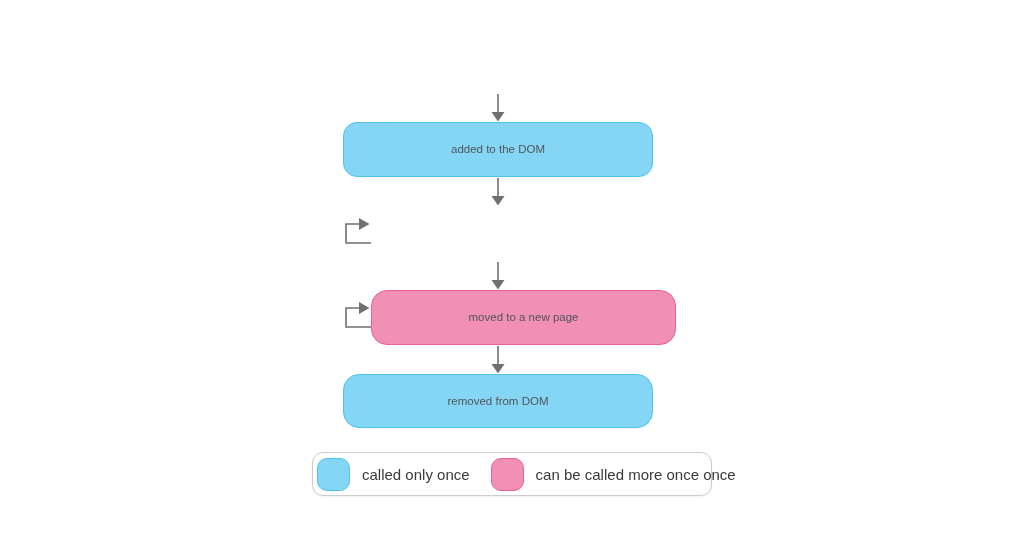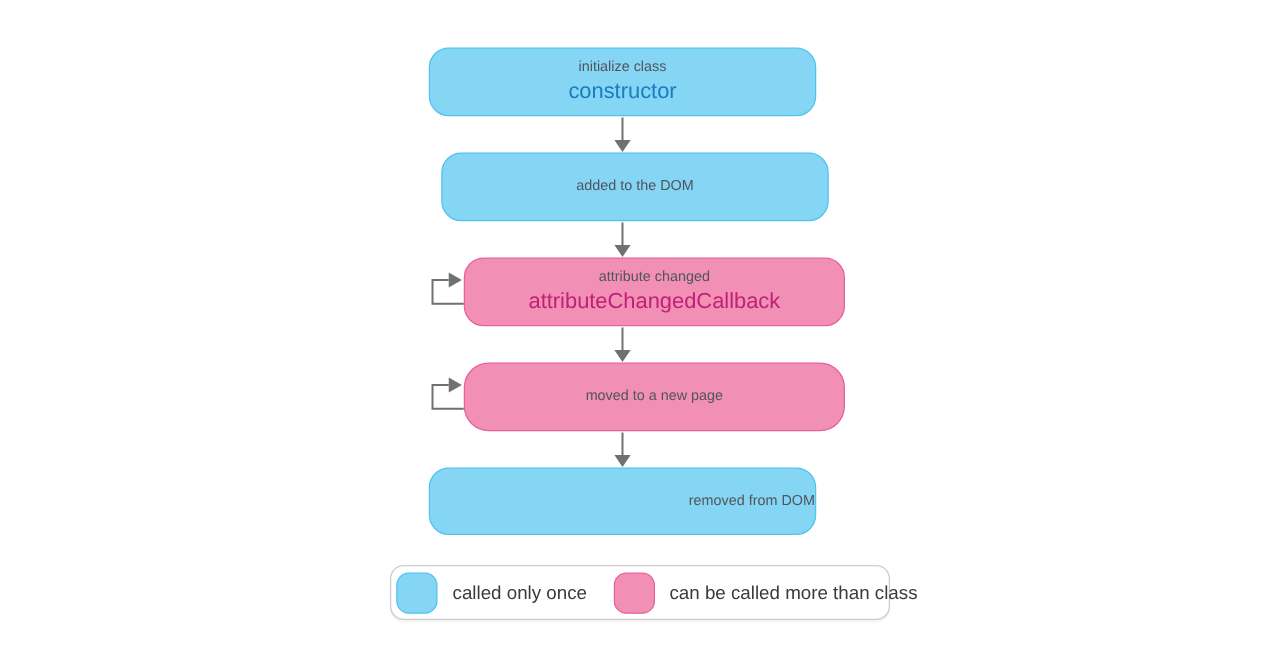--- a/index.html
+++ b/index.html
@@ -49,24 +49,24 @@
     font-size: 11.5px;
     color: var(--desc-text);
   }
   .node .callback {
     font-size: 17.5px;
   }
   .node.once .callback { color: var(--blue-text); }
   .node.multiple .callback { color: var(--pink-text); }
 
   #node-0 { left: 343px; top: 38px;  width: 310px; height: 55px; }
-  #node-1 { left: 353px; top: 122px; width: 310px; height: 55px; }
+  #node-1 { left: 343px; top: 122px; width: 310px; height: 55px; border-radius: 14px; }
   #node-2 { left: 371px; top: 206px; width: 305px; height: 55px; }
-  #node-3 { left: 371px; top: 290px; width: 305px; height: 55px; border-radius: 20px; }
-  #node-4 { left: 343px; top: 374px; width: 310px; height: 54px; align-items: flex-end; }
+  #node-3 { left: 371px; top: 290px; width: 305px; height: 55px; }
+  #node-4 { left: 343px; top: 374px; width: 310px; height: 54px; }
 
   .arrows {
     position: absolute;
     left: 0; top: 0;
     width: 1024px; height: 534px;
     pointer-events: none;
   }
   .arrows line, .arrows polyline {
     stroke: var(--arrow);
     stroke-width: 1.6;
@@ -106,33 +106,25 @@
     margin-left: 12px;
     margin-right: 11px;
     white-space: nowrap;
   }
 </style>
 </head>
 <body>
 
 <div class="canvas">
 
-  <div class="node once" id="node-0">
-    <span class="desc">initialize class</span>
-    <span class="callback">constructor</span>
-  </div>
 
   <div class="node once" id="node-1">
     <span class="desc">added to the DOM</span>
   </div>
 
-  <div class="node multiple" id="node-2">
-    <span class="desc">attribute changed</span>
-    <span class="callback">attributeChangedCallback</span>
-  </div>
 
   <div class="node multiple" id="node-3">
     <span class="desc">moved to a new page</span>
   </div>
 
   <div class="node once" id="node-4">
     <span class="desc">removed from DOM</span>
   </div>
 
   <svg class="arrows" viewBox="0 0 1024 534" xmlns="http://www.w3.org/2000/svg">
@@ -159,16 +151,16 @@
     <g>
       <polyline points="371,327 346,327 346,308 359,308"></polyline>
       <polygon points="359,302 359,314 369.5,308"></polygon>
     </g>
   </svg>
 
   <div class="legend">
     <span class="swatch once"></span>
     <span class="legend-label">called only once</span>
     <span class="swatch multiple"></span>
-    <span class="legend-label">can be called more than class</span>
+    <span class="legend-label">can be called more once once</span>
   </div>
 
 </div>
 
 </body></html>

